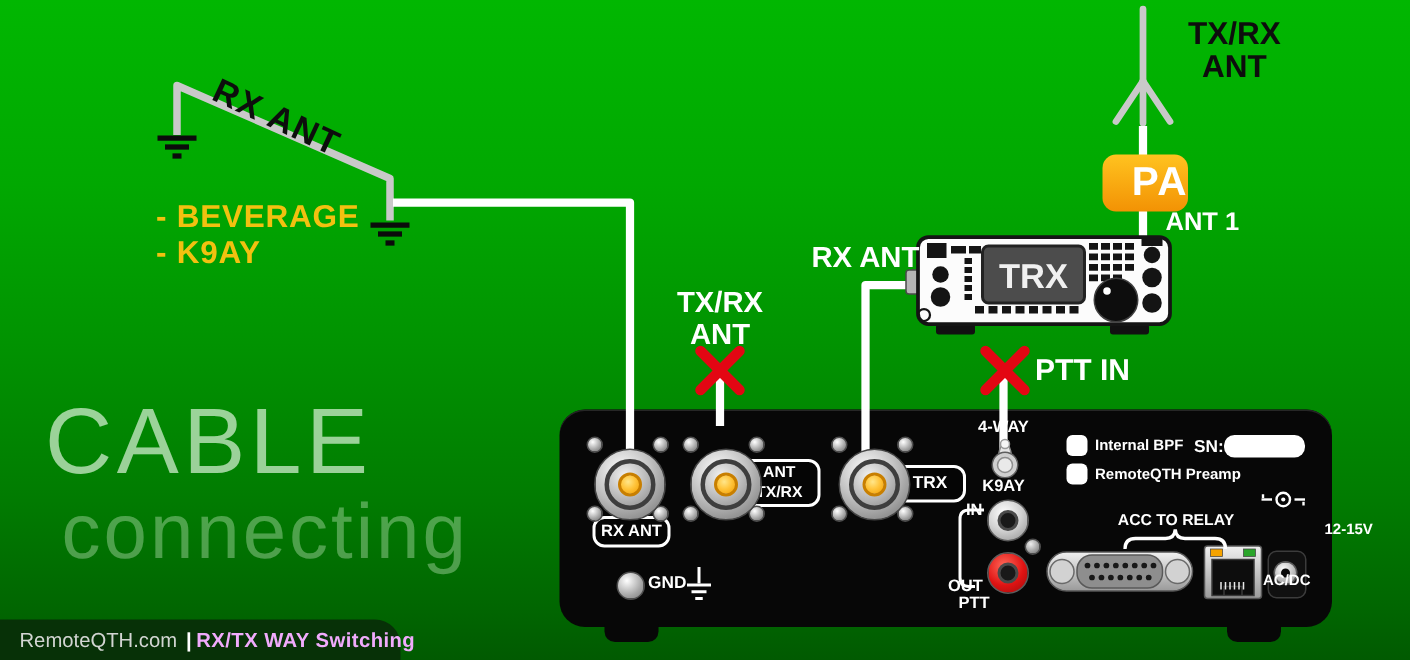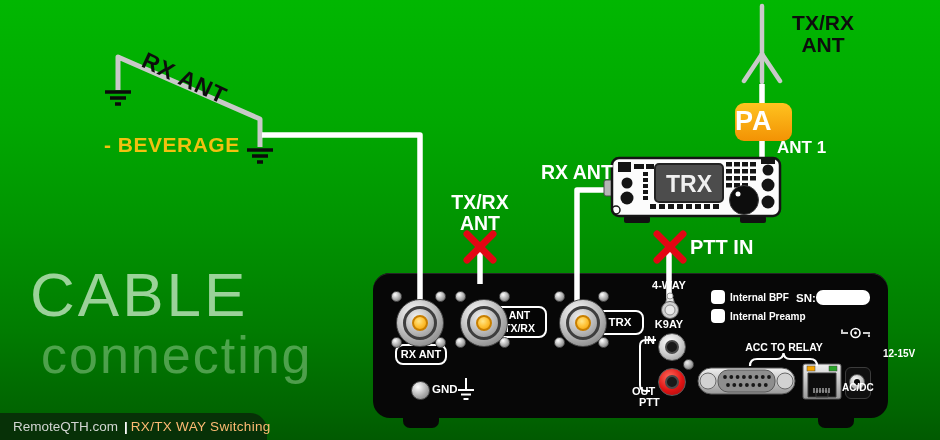--- a/index.html
+++ b/index.html
@@ -14,21 +14,21 @@
   .wm2{left:41px;top:325px;font-size:52px;letter-spacing:2px;color:rgba(216,245,212,0.36);}
   
   .lbl{font-weight:bold;white-space:nowrap;}
   .rx-rot{left:149px;top:47px;font-size:23px;color:#0d0d0d;transform:rotate(25deg);transform-origin:0 0;letter-spacing:1px;}
   .types{left:104px;top:133px;font-size:21px;line-height:23.5px;color:#f2c110;font-weight:bold;letter-spacing:.5px;}
   .mid-ant{left:428px;top:192px;width:104px;text-align:center;font-size:19.5px;line-height:21px;color:#fff;}
   .top-ant{left:776px;top:12px;width:94px;text-align:center;font-size:21px;line-height:22px;color:#0d0d0d;}
   .radio-rx{left:541px;top:161px;font-size:19.5px;color:#fff;}
   .ptt-note{left:690px;top:236px;font-size:20px;color:#fff;}
   .ant1{left:777px;top:138px;font-size:17px;color:#fff;}
-  .pa{left:735px;top:103px;width:57px;height:38px;border-radius:9px;text-align:left;line-height:37px;
+  .pa{left:735px;top:103px;width:57px;height:38px;border-radius:9px;text-align:right;line-height:37px;
       font-size:27px;font-weight:bold;color:#fff;letter-spacing:1px;
       background:linear-gradient(180deg,#ffc31f,#f39204);}
   
   .devbox{left:373px;top:273px;width:515px;height:145px;background:#070707;border-radius:17px;box-shadow:inset 0 1px 0 #262626;}
   .foot{width:36px;height:12px;background:#070707;border-radius:0 0 7px 7px;top:416px;}
   
   svg.overlay{left:0;top:0;}
   
   .conn{width:70px;height:70px;}
   .scr{width:9px;height:9px;border-radius:50%;border:1px solid #4e4e4e;background:radial-gradient(circle at 35% 30%,#fff,#9b9b9b 65%,#6f6f6f);}
@@ -56,21 +56,21 @@
         background:radial-gradient(circle at 35% 30%,#eee,#909090 70%,#6a6a6a);}
   .dcjack{left:845px;top:367px;width:24px;height:30px;background:#101010;border:1px solid #3c3c3c;border-radius:6px;}
   .dcring{left:3px;top:6px;width:16px;height:16px;border-radius:50%;border:1px solid #5a5a5a;box-sizing:border-box;
         background:radial-gradient(circle at 40% 32%,#fff,#bdbdbd 55%,#8a8a8a);}
   .dchole{left:4px;top:4px;width:6px;height:6px;border-radius:50%;background:#0a0a0a;}
   
   .footer{left:0;top:413px;width:267px;height:27px;background:#073107;border-top-right-radius:17px;
           line-height:27px;padding-left:13px;box-sizing:border-box;font-size:13.5px;white-space:nowrap;}
   .footer .site{color:#d2d5d2;}
   .footer .sep{color:#fff;font-weight:bold;padding:0 3px 0 6px;}
-  .footer .prod{color:#fdba74;font-weight:normal;letter-spacing:.3px;}
+  .footer .prod{color:#f0abfc;font-weight:bold;letter-spacing:.3px;}
 </style>
 </head>
 <body>
 
 <div class="stage">
 
   <div class="abs wm1">CABLE</div>
   <div class="abs wm2">connecting</div>
 
   <div class="abs devbox"></div>
@@ -233,21 +233,21 @@
   <div class="abs rca red" style="left:658px;top:368px;">
       <div class="ringo"></div>
       <div class="hole"></div>
     </div>
   <div class="abs ptxt" style="left:632px;top:385px;">OUT</div>
   <div class="abs mscrew"></div>
 
   <div class="abs cb" style="left:711px;top:290px;"></div>
   <div class="abs ptxt" style="left:730px;top:292px;font-size:10px;">Internal BPF</div>
   <div class="abs cb" style="left:711px;top:309px;"></div>
-  <div class="abs ptxt" style="left:730px;top:311px;font-size:10px;">Internal Preamp</div>
+  <div class="abs ptxt" style="left:730px;top:311px;font-size:10px;">RemoteQTH Preamp</div>
   <div class="abs ptxt" style="left:796px;top:292px;font-size:11.5px;">SN:</div>
   <div class="abs snblank"></div>
 
   <div class="abs ptxt" style="left:744px;top:341px;width:80px;text-align:center;font-size:10.5px;">ACC TO RELAY</div>
 
   <svg class="abs" style="left:697px;top:362px;" width="99" height="37" viewBox="0 0 99 37">
     <defs>
       <linearGradient id="silv" x1="0" y1="0" x2="0" y2="1">
         <stop offset="0" stop-color="#f0f0f0"></stop>
           <stop offset="1" stop-color="#9a9a9a"></stop>
@@ -314,20 +314,21 @@
         <circle cx="855.5" cy="333" r="1.4" fill="#fff" stroke="none"></circle>
         <path d="M863,333 H870"></path>
       <path d="M842,329.5 V332"></path>
         <path d="M869,334.5 V337"></path>
     </g>
   </svg>
 
   <div class="abs lbl rx-rot">RX ANT</div>
   <div class="abs types">
     <div>- BEVERAGE</div>
+    <div>- K9AY</div>
   </div>
   <div class="abs lbl mid-ant">
     <div>TX/RX</div>
     <div>ANT</div>
   </div>
   <div class="abs lbl top-ant">
     <div>TX/RX</div>
     <div>ANT</div>
   </div>
   <div class="abs lbl ant1">ANT 1</div>

